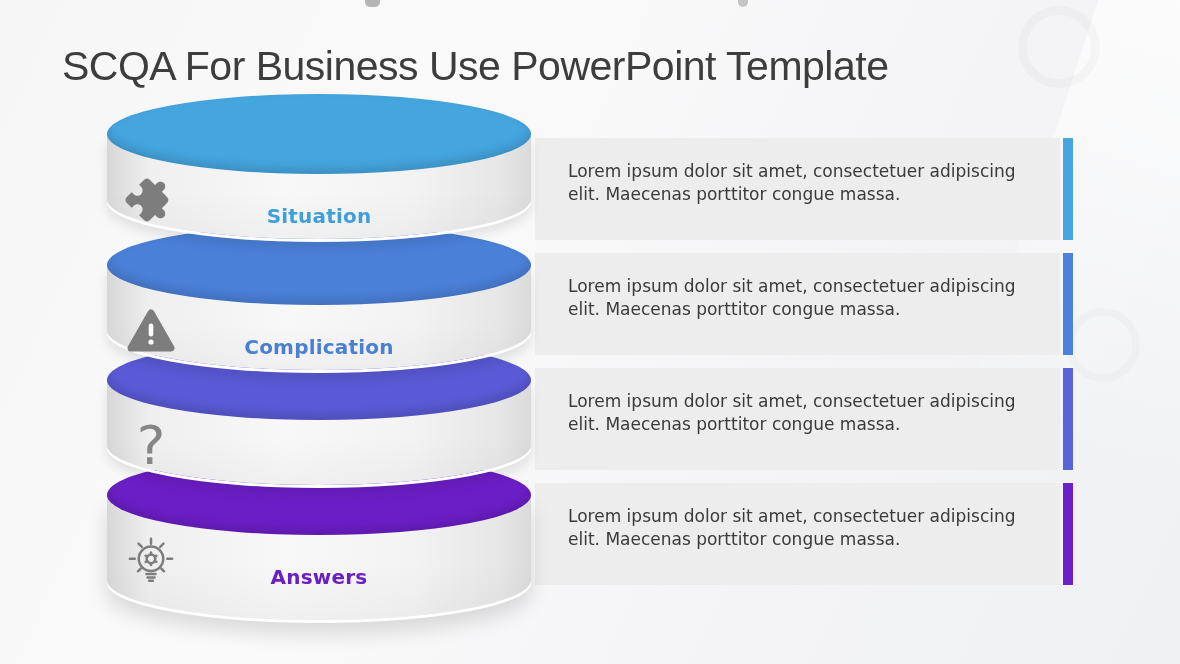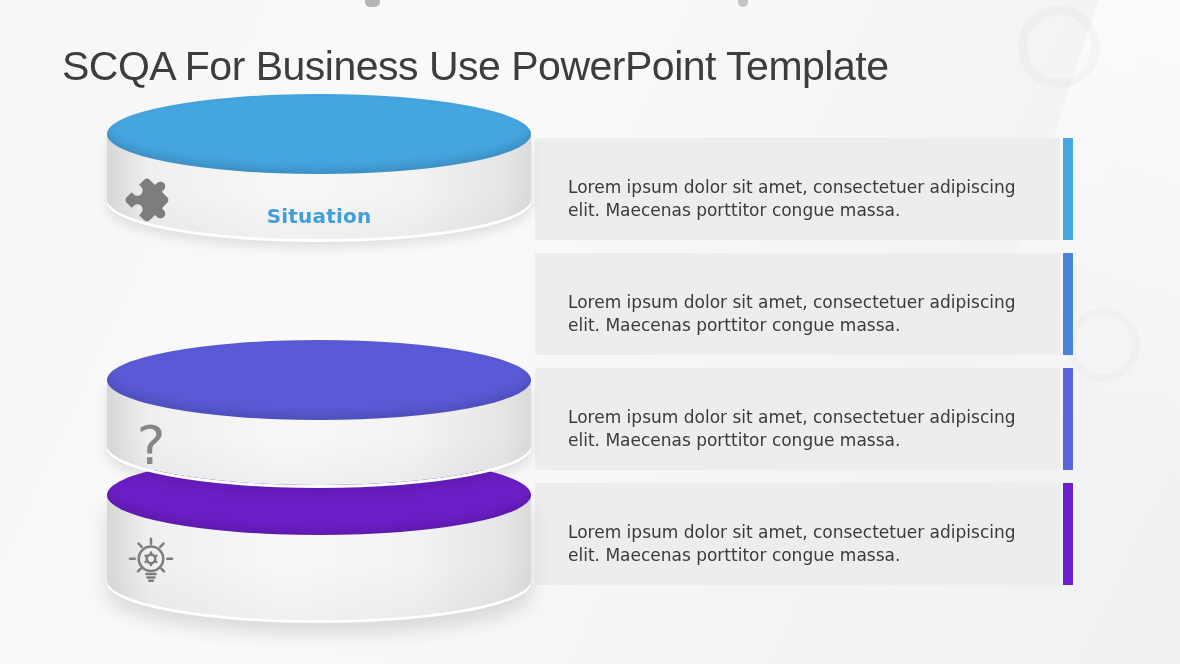--- a/index.html
+++ b/index.html
@@ -55,21 +55,21 @@
   }
   .seg-icon{position:absolute;left:16px;top:78px;width:56px;height:56px;
     display:flex;align-items:center;justify-content:center;}
   .qmark{font-family:"DejaVu Sans",sans-serif;font-size:54px;font-weight:400;color:#868686;line-height:1;}
 
   
   .info-box{position:absolute;left:535px;width:538px;height:102px;display:flex;}
   .box1{top:138px;} .box2{top:253px;} .box3{top:368px;} .box4{top:483px;}
   .box-fill{flex:1;background:#ededee;}
   .box-text{
-    width:480px;margin:38px 0 0 33px;
+    width:480px;margin:22px 0 0 33px;
     font-size:17px;line-height:23px;color:#3a3a3a;
   }
   .box-bar{width:10px;margin-left:3px;}
 </style>
 </head>
 <body>
 
 <div class="canvas">
 
   <div class="wm wm-streak"></div>
@@ -85,20 +85,32 @@
     <div class="wall"></div>
     <div class="ellipse" style="background-color: rgb(69, 165, 223);"></div>
     <div class="seg-icon">
       <svg width="46" height="46" viewBox="0 0 24 24" style="transform:rotate(45deg);">
         <path fill="#7d7d7d" d="M20.5 11H19V7c0-1.1-.9-2-2-2h-4V3.5C13 2.12 11.88 1 10.5 1S8 2.12 8 3.5V5H4c-1.1 0-1.99.9-1.99 2v3.8H3.5c1.49 0 2.7 1.21 2.7 2.7s-1.21 2.7-2.7 2.7H2V20c0 1.1.9 2 2 2h3.8v-1.5c0-1.49 1.21-2.7 2.7-2.7 1.49 0 2.7 1.21 2.7 2.7V22H17c1.1 0 2-.9 2-2v-4h1.5c1.38 0 2.5-1.12 2.5-2.5S21.88 11 20.5 11z"></path>
       </svg>
     </div>
     <div class="seg-label" style="color: rgb(63, 159, 217);">Situation</div>
   </div>
 
+  <div class="segment seg2">
+    <div class="wall"></div>
+    <div class="ellipse" style="background-color: rgb(75, 128, 216);"></div>
+    <div class="seg-icon">
+      <svg width="50" height="46" viewBox="0 0 50 46">
+        <path d="M25 5 L45 40 H5 Z" fill="#7d7d7d" stroke="#7d7d7d" stroke-width="7" stroke-linejoin="round"></path>
+        <rect x="22.7" y="15.5" width="4.6" height="13" rx="2.3" fill="#ffffff"></rect>
+        <circle cx="25" cy="34" r="2.6" fill="#ffffff"></circle>
+      </svg>
+    </div>
+    <div class="seg-label" style="color: rgb(74, 127, 210);">Complication</div>
+  </div>
 
   <div class="segment seg3">
     <div class="wall"></div>
     <div class="ellipse" style="background-color: rgb(90, 90, 214);"></div>
     <div class="seg-icon">
       <span class="qmark">?</span>
     </div>
   </div>
 
   <div class="segment seg4">
@@ -119,20 +131,21 @@
         <line x1="24" y1="26" x2="24" y2="27.8"></line>
         <line x1="19" y1="19.1" x2="20.6" y2="20"></line>
         <line x1="27.4" y1="24" x2="29" y2="24.9"></line>
         <line x1="19" y1="24.9" x2="20.6" y2="24"></line>
         <line x1="27.4" y1="20" x2="29" y2="19.1"></line>
         <line x1="19.8" y1="36" x2="28.2" y2="36"></line>
         <line x1="20.8" y1="39.2" x2="27.2" y2="39.2"></line>
         <line x1="22.3" y1="42.3" x2="25.7" y2="42.3"></line>
       </svg>
     </div>
+    <div class="seg-label" style="color: rgb(106, 32, 192);">Answers</div>
   </div>
 
   <div class="info-box box1">
     <div class="box-fill">
       <div class="box-text">Lorem ipsum dolor sit amet, consectetuer adipiscing elit. Maecenas porttitor congue massa.</div>
     </div>
     <div class="box-bar" style="background-color: rgb(71, 166, 224);"></div>
   </div>
 
   <div class="info-box box2">

